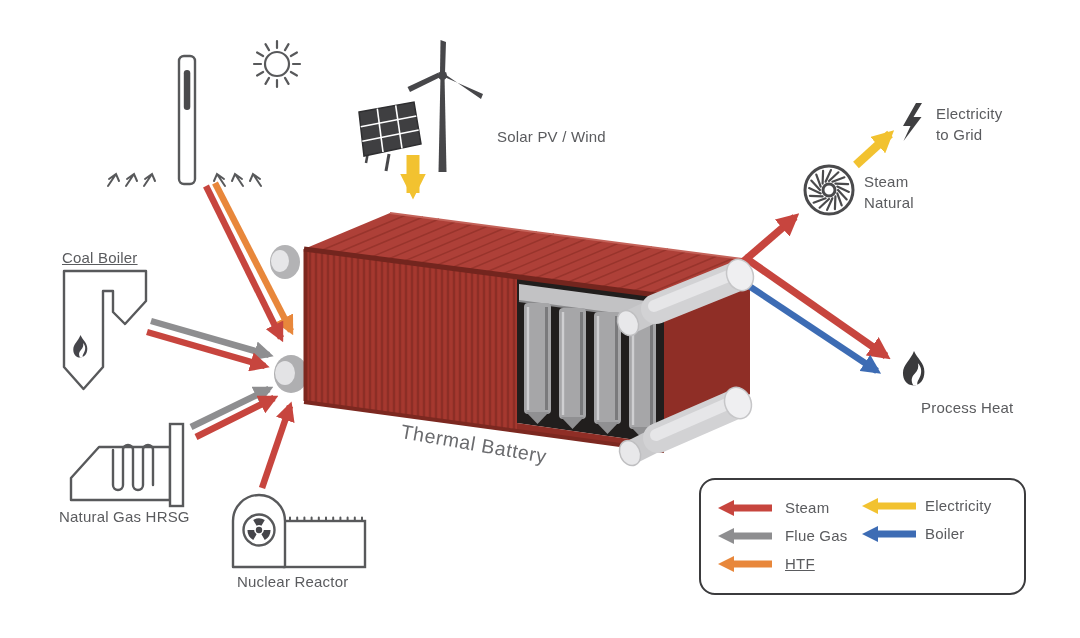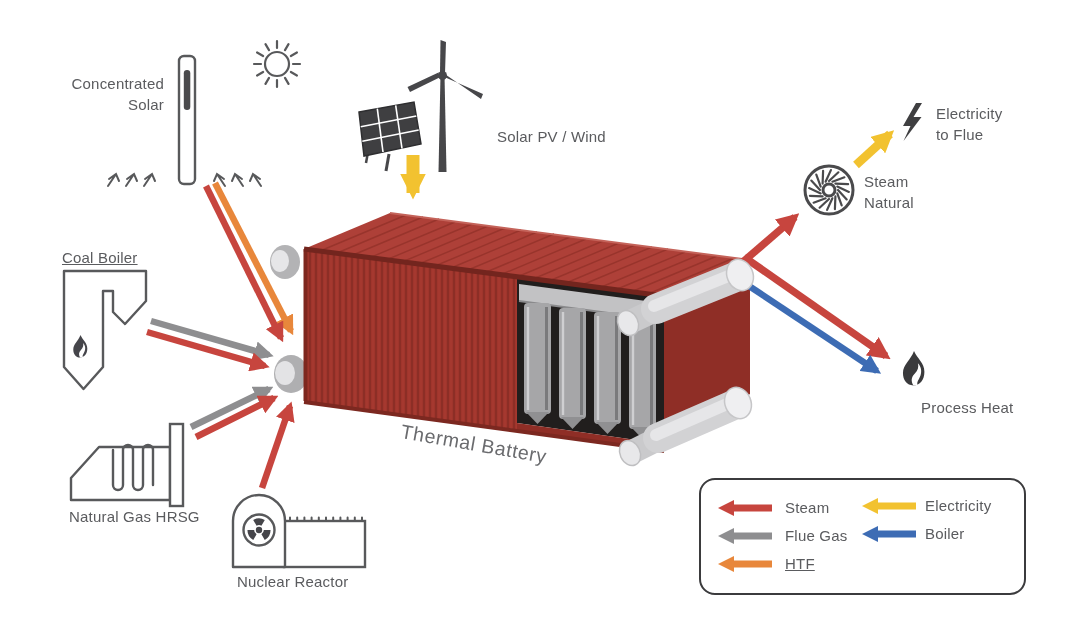--- a/index.html
+++ b/index.html
@@ -204,36 +204,32 @@
   </g>
 
   <polygon points="916,103 903,126 910.5,126 903.5,141 921.5,117 913.5,117 922,103" fill="#3F3F41"></polygon>
 
   <g transform="translate(901,351) scale(1.3)">
     <path d="M10,0 C12.5,6 18,9 18,16 C18,22.5 14.5,26.5 9.5,26.5 C4.5,26.5 1.5,22.5 1.5,17 C1.5,10.5 7.5,7 10,0 Z" fill="#3A3A3C"></path>
     <path d="M9.5,26.5 C7.5,23 8,20 10.5,17.5 C13,15 13.8,12.5 13,9.5 C16.5,13 16,18 13.8,21.5 C12.5,23.5 12.2,25 12.8,26.3 Z" fill="#ffffff"></path>
   </g>
 </svg>
 
-<div class="lbl right" style="left:50px;top:73px;width:114px;">
-  <div>Concentrated</div>
-  <div>Solar</div>
-</div>
 <div class="lbl" style="left:62px;top:247px;text-decoration:underline;">Coal Boiler</div>
-<div class="lbl" style="left:59px;top:506px;margin-left:10px;">Natural Gas HRSG</div>
+<div class="lbl" style="left:59px;top:506px;">Natural Gas HRSG</div>
 <div class="lbl" style="left:237px;top:571px;">Nuclear Reactor</div>
 <div class="lbl" style="left:471px;top:126px;margin-left:26px;">Solar PV / Wind</div>
 <div class="lbl" id="lbl-battery" style="left:403px;top:421px;">Thermal Battery</div>
 <div class="lbl" style="left:864px;top:171px;">
   <div>Steam</div>
   <div>Natural</div>
 </div>
 <div class="lbl" style="left:936px;top:103px;">
   <div>Electricity</div>
-  <div>to Flue</div>
+  <div>to Grid</div>
 </div>
 <div class="lbl" style="left:921px;top:397px;">Process Heat</div>
 
 <div id="legend-box">
   <div class="leg-item">
     <svg class="leg-arrow" style="left:16px;top:19px;" viewBox="0 0 56 18">
       <polygon points="1,9 17,1 17,5.5 55,5.5 55,12.5 17,12.5 17,17" fill="#C7453E"></polygon>
     </svg>
     <span class="leg-label" style="left:84px;top:19px;">Steam</span>
   </div>

